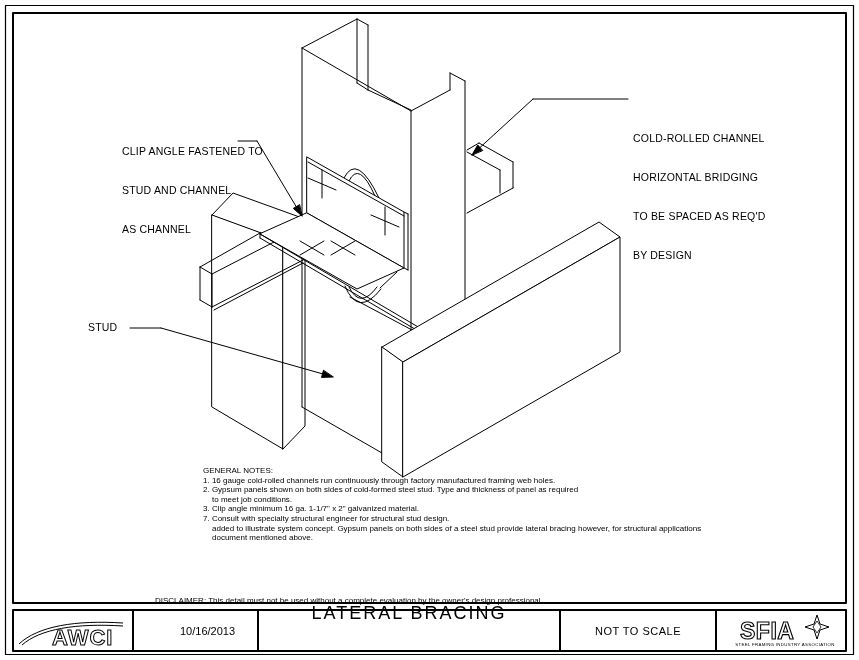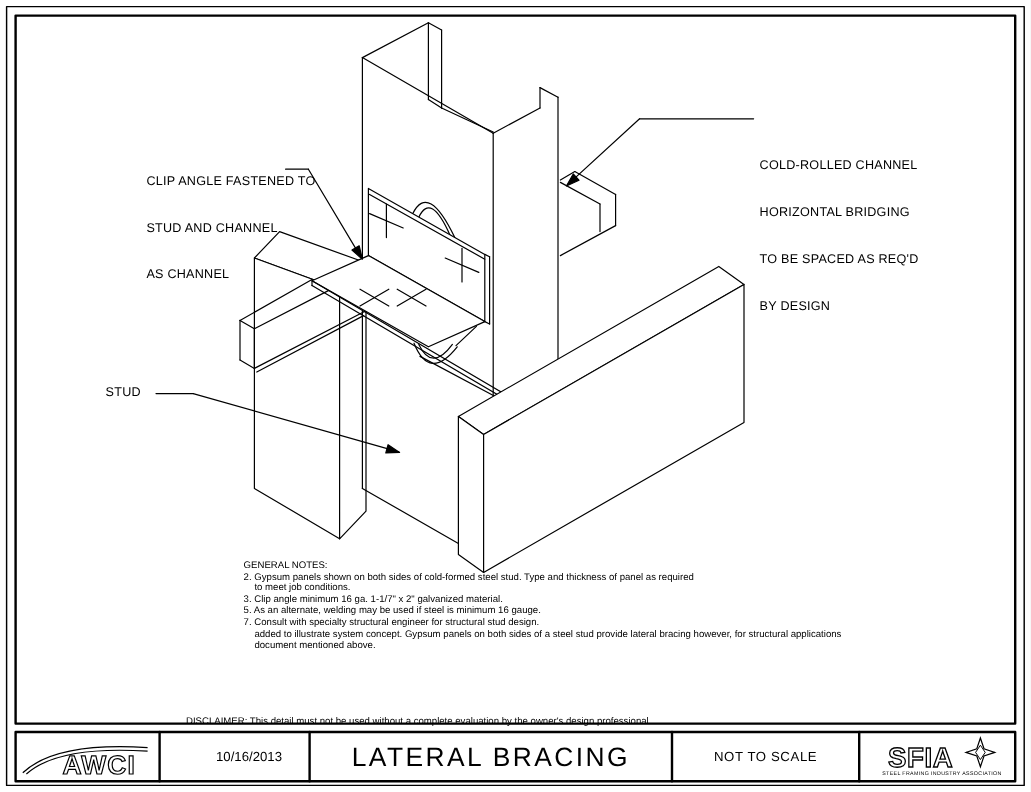--- a/index.html
+++ b/index.html
@@ -5,21 +5,21 @@
   html,body{margin:0;padding:0;background:#e8e8e8;}
   #sheet{position:relative;width:859px;height:660px;background:#ffffff;overflow:hidden;
          font-family:"Liberation Sans","DejaVu Sans",sans-serif;color:#000;}
   #linework{position:absolute;left:0;top:0;}
   .lbl{position:absolute;font-size:10.5px;line-height:13px;letter-spacing:.2px;white-space:pre;}
   .notes{position:absolute;left:155px;top:466px;font-size:8px;line-height:9.6px;width:575px;margin-left:48px;}
   .notes .indent{padding-left:9px;}
   .disclaimer{position:absolute;left:155px;top:596px;font-size:8px;}
   .tb-text{position:absolute;text-align:center;}
   .tb-date{left:133px;top:625px;width:149px;font-size:11px;}
-  .tb-title{left:258px;top:618px;width:302px;font-size:22px;letter-spacing:2px;text-align:center;}
+  .tb-title{left:258px;top:603px;width:302px;font-size:18px;letter-spacing:2px;text-align:center;}
   .tb-scale{left:560px;top:625px;width:156px;font-size:11px;letter-spacing:.5px;}
   .logo{position:absolute;}
   b{font-weight:bold;}
 </style>
 </head>
 <body>
 
 <div id="sheet">
 
   <svg id="linework" width="859" height="660" viewBox="0 0 859 660">
@@ -143,24 +143,24 @@
     <div>COLD-ROLLED CHANNEL</div>
     <div>HORIZONTAL BRIDGING</div>
     <div>TO BE SPACED AS REQ'D</div>
     <div>BY DESIGN</div>
   </div>
 
   <div class="lbl" style="left:88px;top:321px;">STUD</div>
 
   <div class="notes">
     <div>GENERAL NOTES:</div>
+    <div><span>1. 16 gauge cold-rolled channels run continuously through factory manufactured framing web holes.</span></div>
     <div><span>2. Gypsum panels shown on both sides of cold-formed steel stud. Type and thickness of panel as required</span></div>
     <div class="indent"><span>to meet job conditions.</span></div>
     <div><span>3. Clip angle minimum 16 ga. 1-1/7" x 2" galvanized material.</span></div>
-    <div><span>5. As an alternate, welding may be used if steel is minimum 16 gauge.</span></div>
     <div><span>7. Consult with specialty structural engineer for structural stud design.</span></div>
     <div class="indent"><span>added to illustrate system concept.  Gypsum panels on both sides of a steel stud provide lateral bracing however, for structural applications</span></div>
     <div class="indent"><span>document mentioned above.</span></div>
   </div>
 
   <div class="disclaimer">DISCLAIMER: This detail must not be used without a complete evaluation by the owner's design professional</div>
 
   <div class="tb-text tb-date">10/16/2013</div>
   <div class="tb-text tb-title">LATERAL BRACING</div>
   <div class="tb-text tb-scale">NOT TO SCALE</div>

